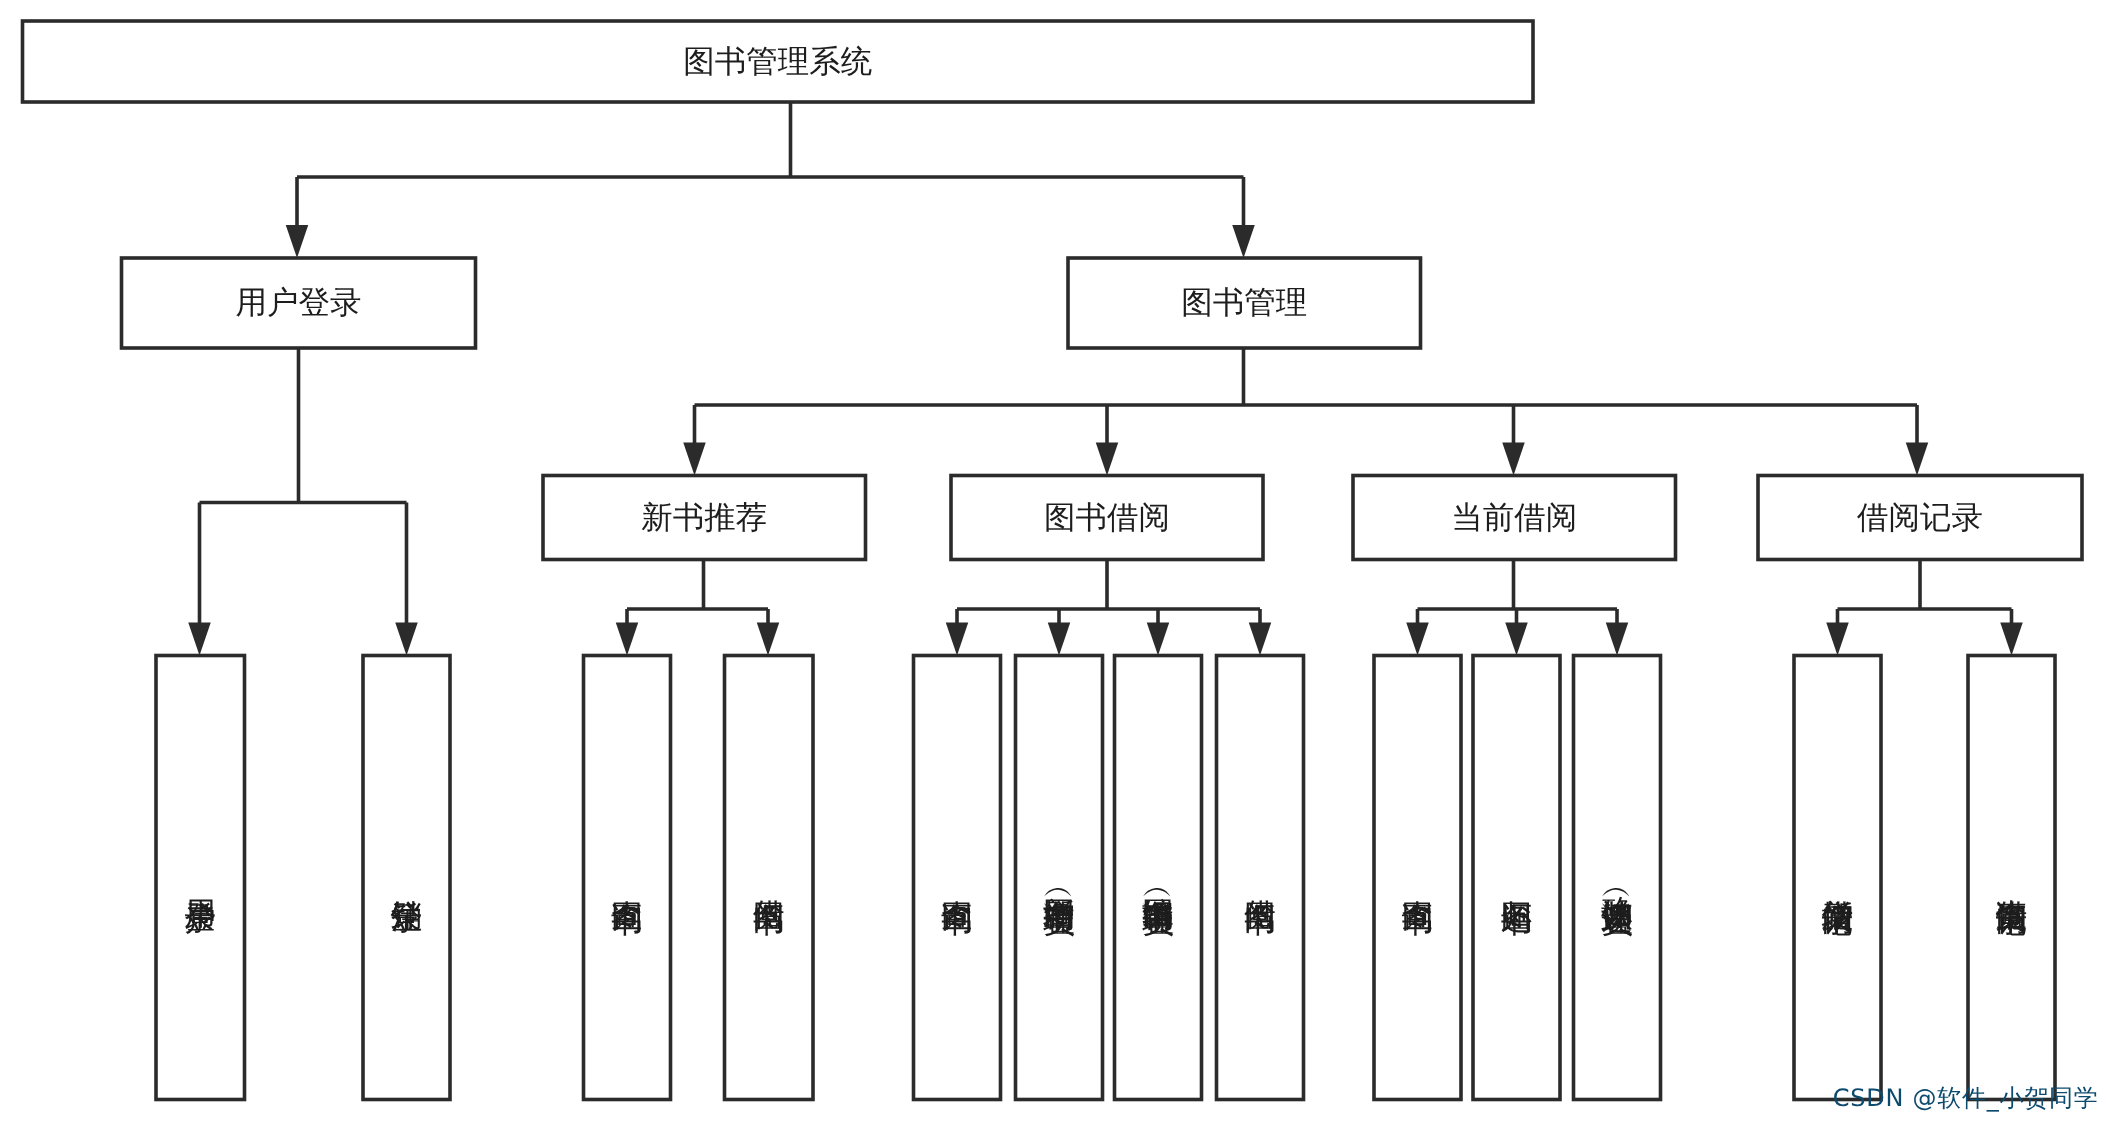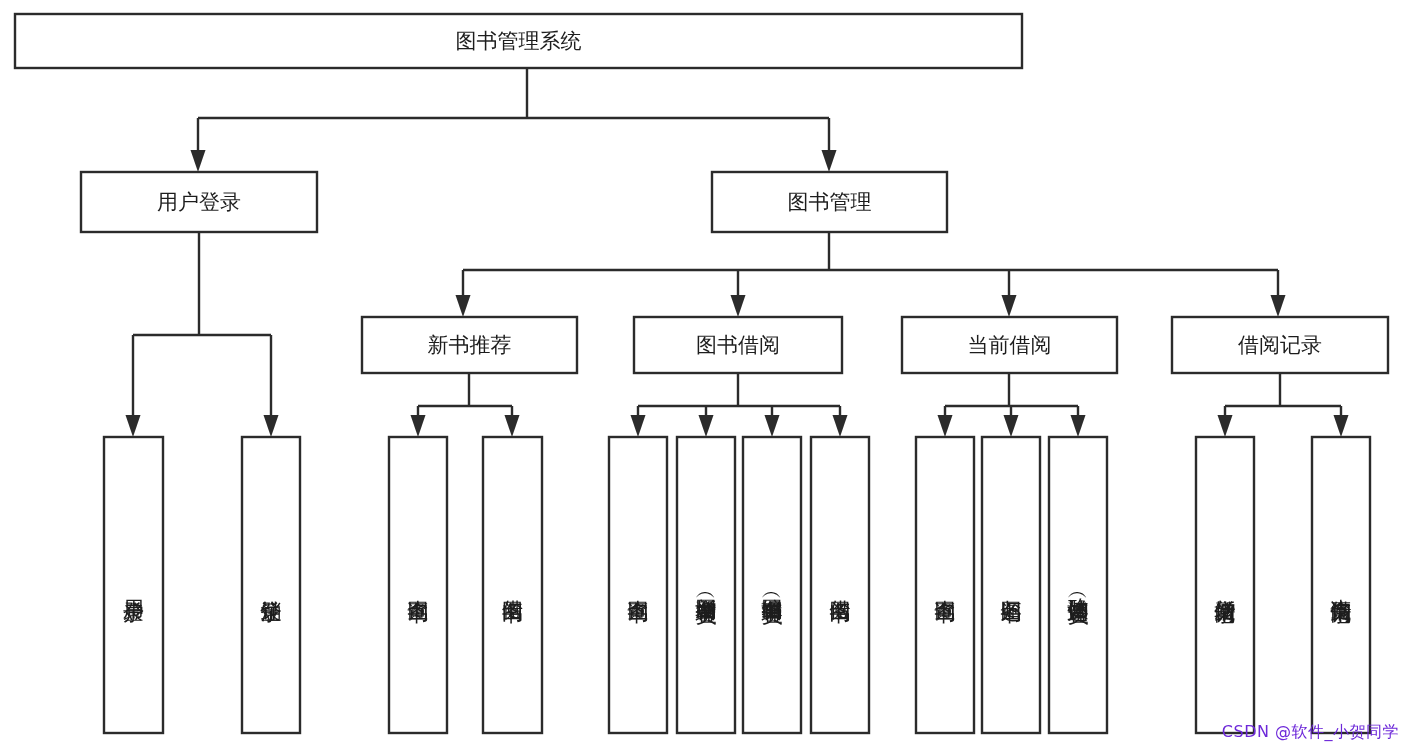--- a/index.html
+++ b/index.html
@@ -66,21 +66,21 @@
     line-height: 1.05;
     pointer-events: none;
     overflow: hidden;
   }
   .watermark {
     position: absolute;
     right: 6px;
     bottom: 4px;
     font-family: "DejaVu Sans", "Liberation Sans", sans-serif;
     font-size: 16px;
-    color: #6d28d9;
+    color: #0c4a6e;
     letter-spacing: 0.5px;
     white-space: nowrap;
   }
 </style>
 </head>
 <body>
 
 <div id="diagram-root">
   <svg class="flowchart" viewBox="0 0 1405 747">
     <g id="connector-layer">

